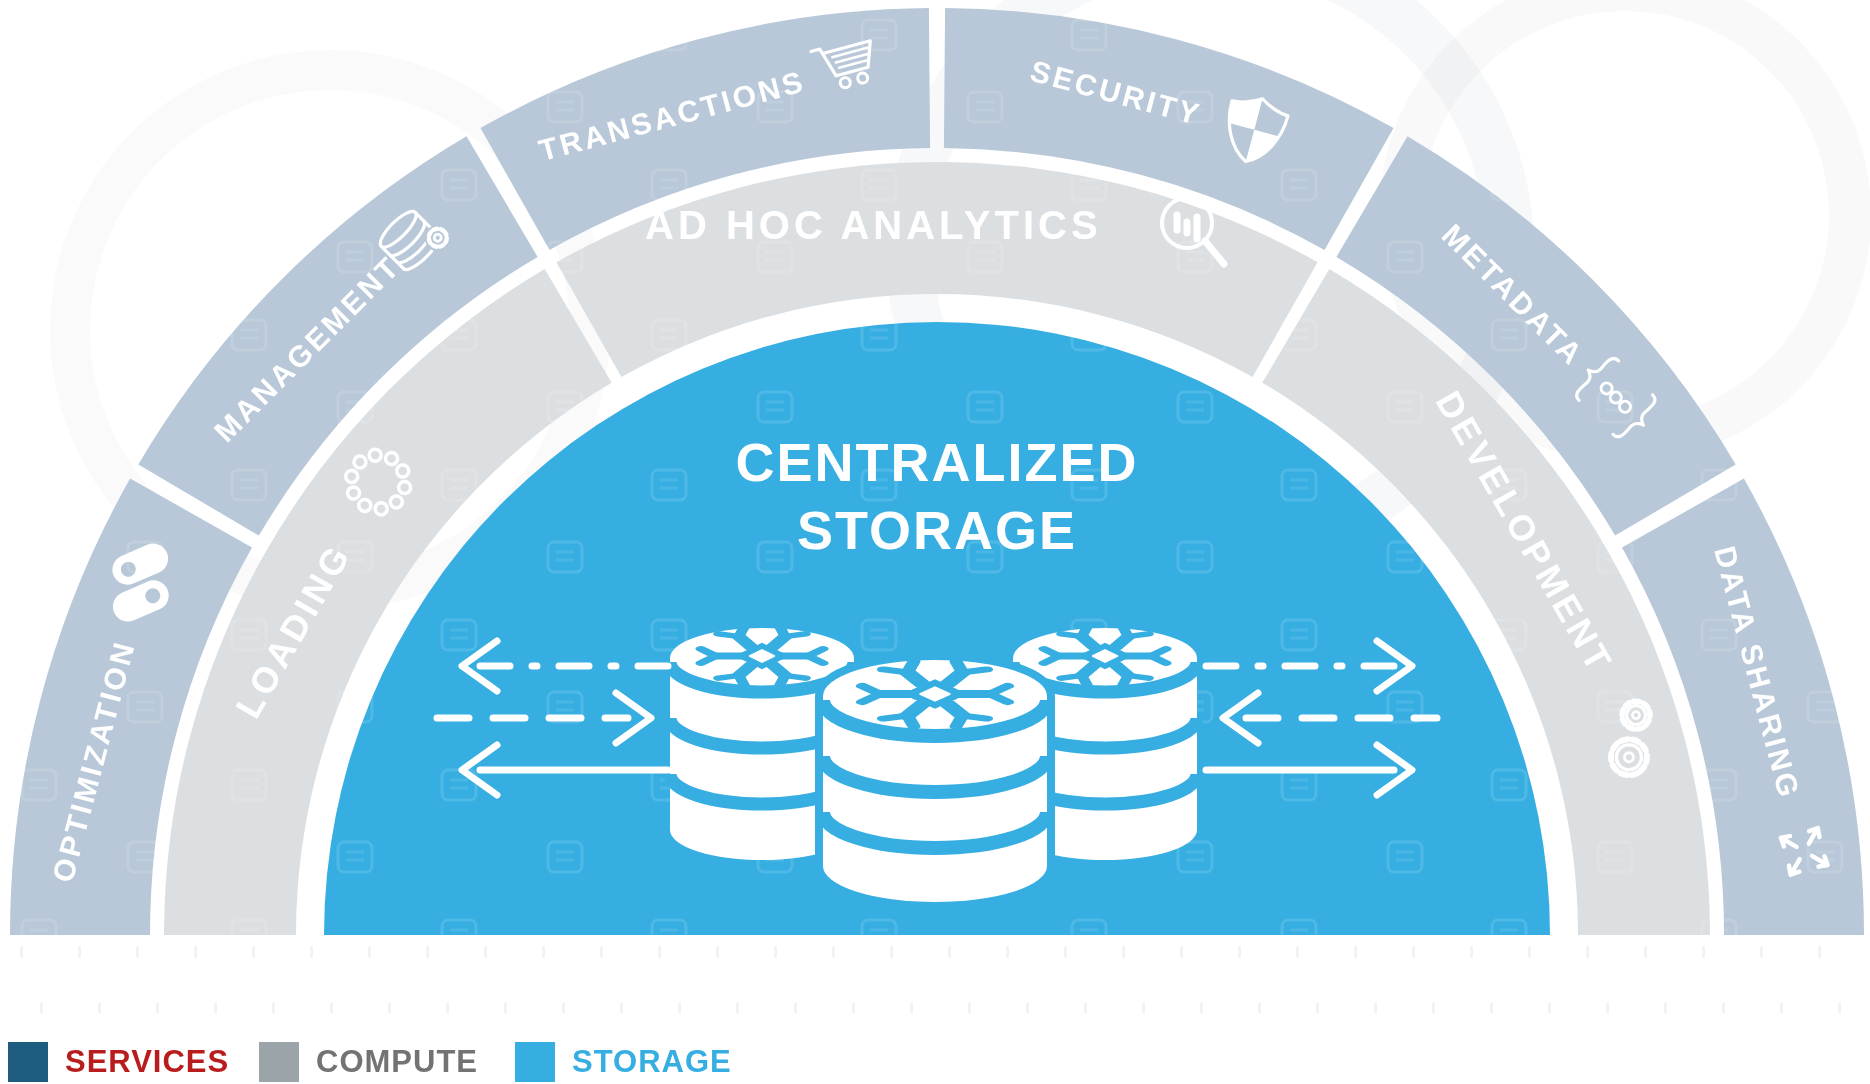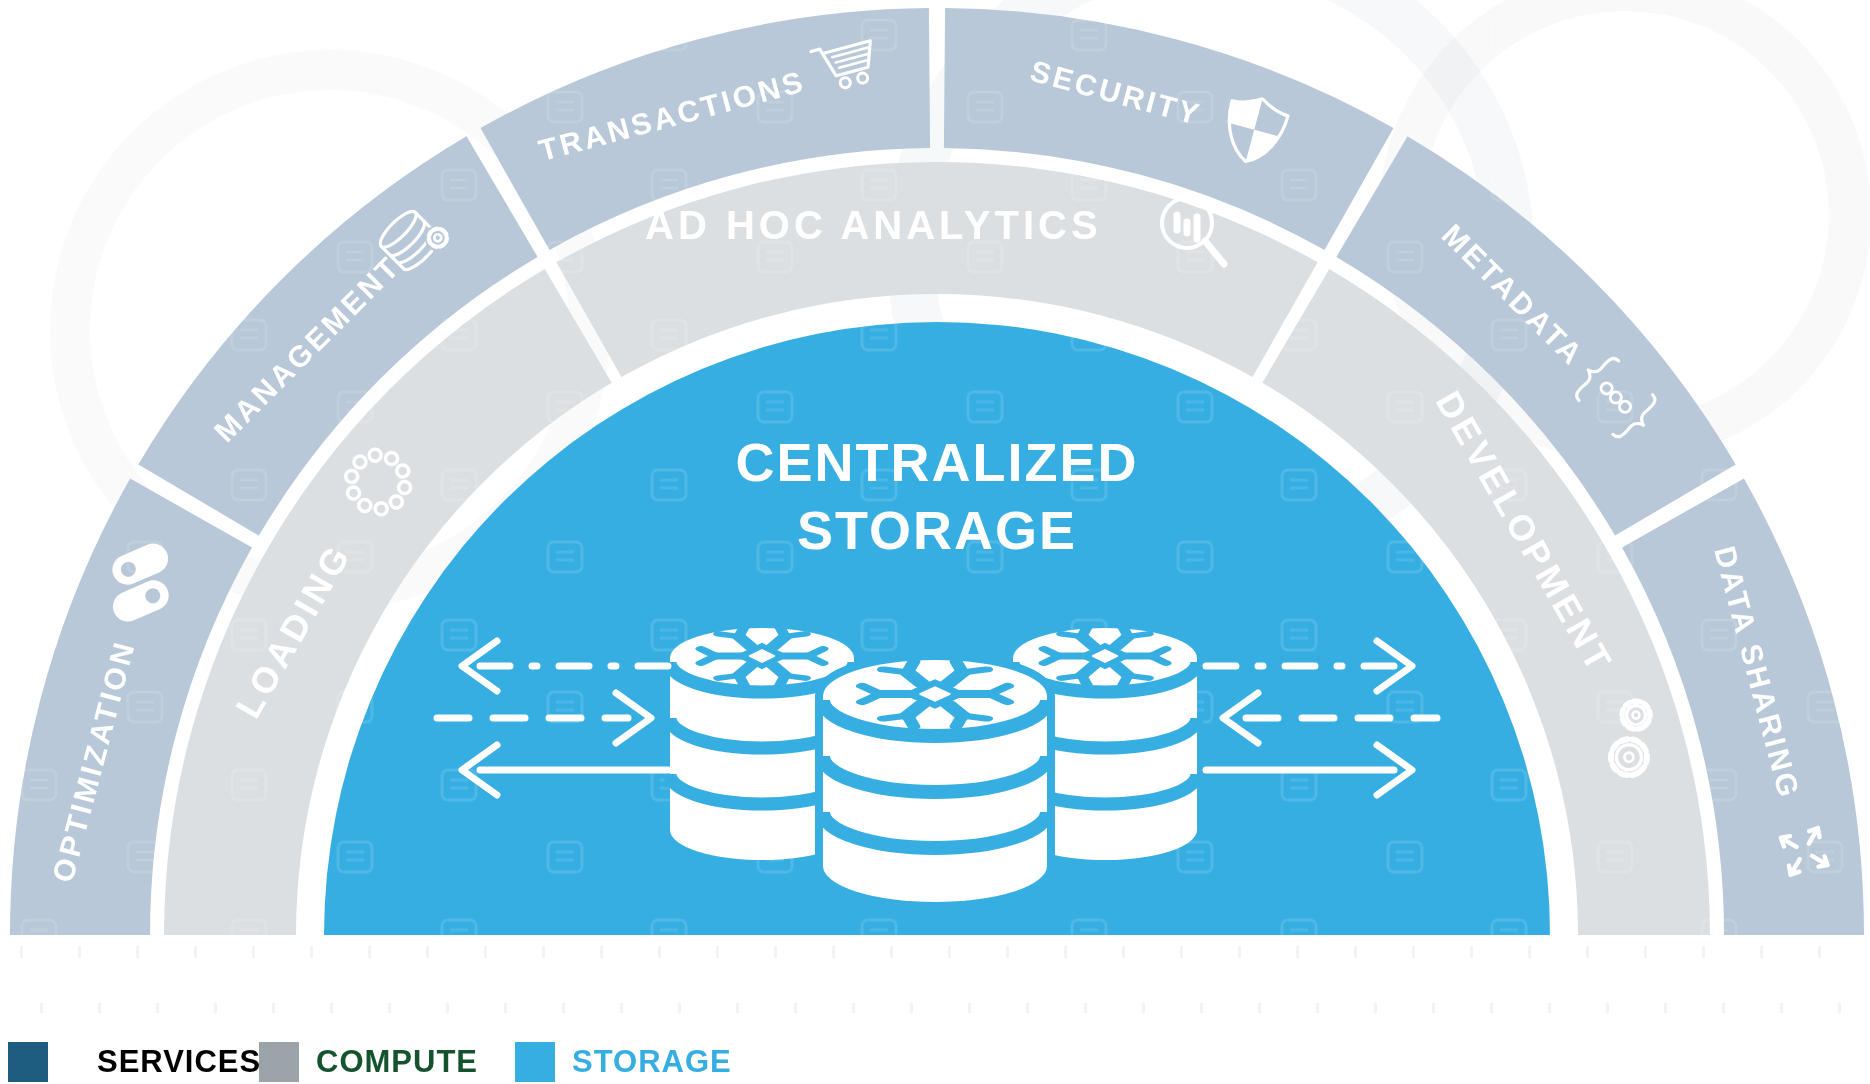--- a/index.html
+++ b/index.html
@@ -244,24 +244,24 @@
       <line x1="1246" y1="718" x2="1437" y2="718" stroke-dasharray="32 24"></line>
       <line x1="1206" y1="770" x2="1394" y2="770"></line>
       <path d="M1377,745 L1412,770 L1377,795"></path>
     </g>
   </g>
 </svg>
 
 <div>
   <div class="legend-item" style="left:8px">
     <span class="legend-swatch" style="background-color: rgb(30, 92, 128);"></span>
-    <span class="legend-label" style="color: #000000; margin-left: 32px;">SERVICES</span>
+    <span class="legend-label" style="color: #b91c1c;">SERVICES</span>
   </div>
   <div class="legend-item" style="left:259px">
     <span class="legend-swatch" style="background-color: rgb(154, 164, 169);"></span>
-    <span class="legend-label" style="color: #14532d;">COMPUTE</span>
+    <span class="legend-label" style="color: #737373;">COMPUTE</span>
   </div>
   <div class="legend-item" style="left:515px">
     <span class="legend-swatch" style="background-color: rgb(54, 174, 226);"></span>
     <span class="legend-label" style="color: rgb(54, 174, 226);">STORAGE</span>
   </div>
 </div>
 </div>
 
 </body></html>

